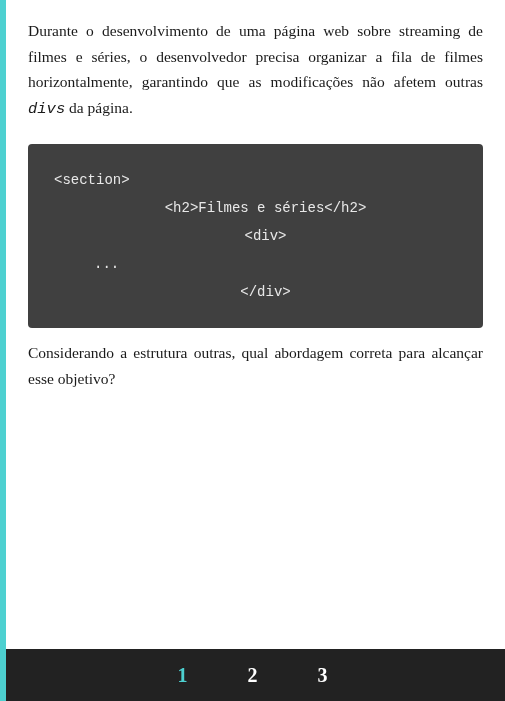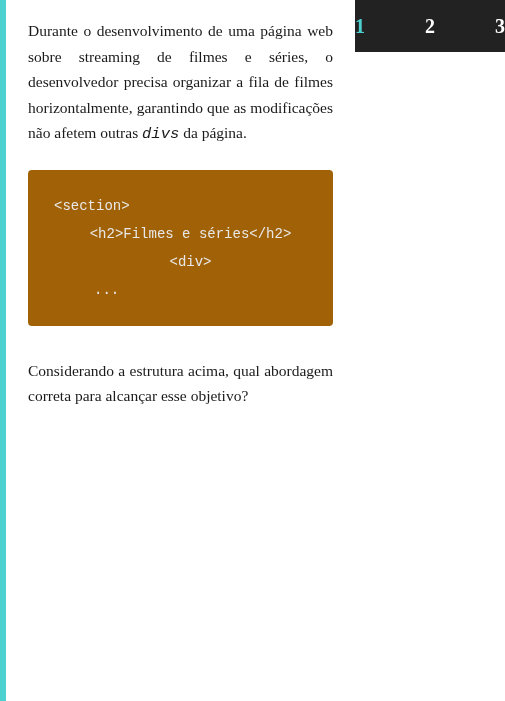--- a/index.html
+++ b/index.html
@@ -16,20 +16,21 @@
       overflow: hidden;
       position: relative;
     }
 
     .page-container {
       width: 505px;
       height: 701px;
       background-color: #ffffff;
       position: relative;
       display: flex;
+      flex-direction: column;
     }
 
     .left-border {
       position: absolute;
       left: 0;
       top: 0;
       width: 6px;
       height: 100%;
       background-color: #4dd0d0;
     }
@@ -48,24 +49,24 @@
       text-align: justify;
       margin-bottom: 22px;
     }
 
     .description-text em {
       font-style: italic;
       font-family: 'Courier New', monospace;
     }
 
     .code-block {
-      background-color: #a16207;
+      background-color: #404040;
       border-radius: 4px;
       padding: 22px 26px;
-      margin-bottom: 32px;
+      margin-bottom: 12px;
       font-family: 'Courier New', Courier, monospace;
       font-size: 14px;
       line-height: 2.0;
     }
 
     .code-line {
       color: #e8e8e8;
       display: block;
       white-space: pre;
     }
@@ -118,23 +119,24 @@
 
     <p class="description-text">
       <span>Durante o desenvolvimento de uma página web sobre streaming de filmes e séries, o desenvolvedor precisa organizar a fila de filmes horizontalmente, garantindo que as modificações não afetem outras </span><em>divs</em><span> da página.</span>
     </p>
 
     <div class="code-block">
       <span class="code-line">&lt;section&gt;</span>
       <span class="code-line indent-1">&lt;h2&gt;Filmes e séries&lt;/h2&gt;</span>
       <span class="code-line indent-1">&lt;div&gt;</span>
       <span class="code-line indent-2">...</span>
+      <span class="code-line indent-1">&lt;/div&gt;</span>
     </div>
 
-    <p class="question-text">Considerando a estrutura acima, qual abordagem correta para alcançar esse objetivo?</p>
+    <p class="question-text">Considerando a estrutura outras, qual abordagem correta para alcançar esse objetivo?</p>
 
   </div>
 
   <div class="bottom-bar">
     <span class="nav-btn active">1</span>
     <span class="nav-btn">2</span>
     <span class="nav-btn">3</span>
   </div>
 </div>
 

